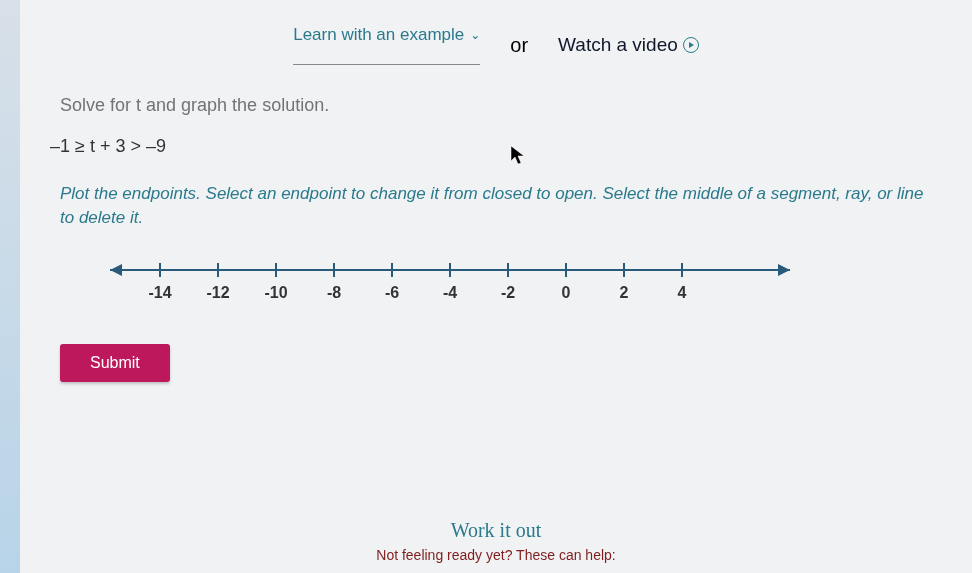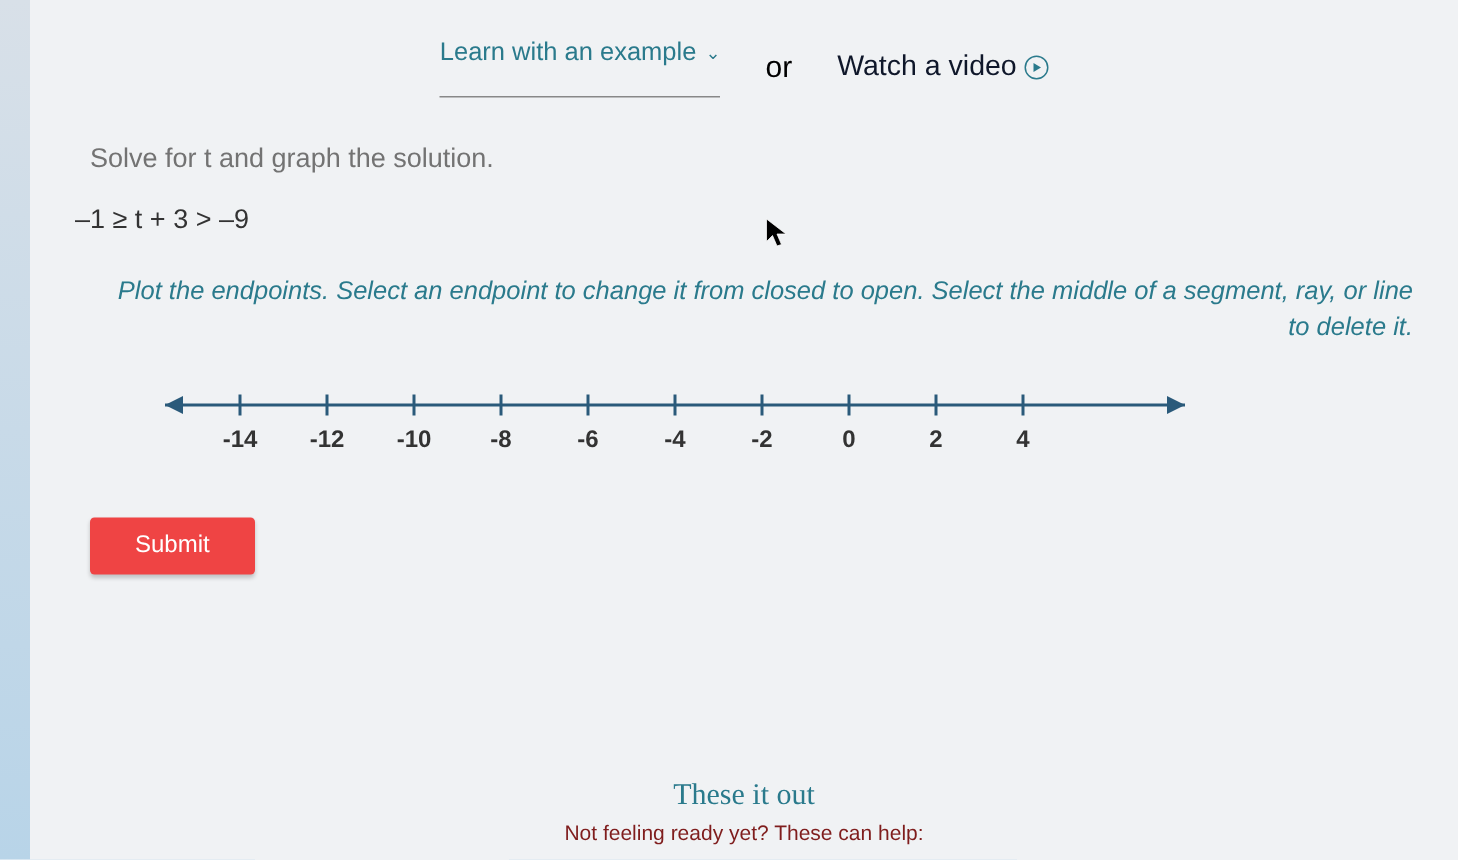--- a/index.html
+++ b/index.html
@@ -80,30 +80,29 @@
       font-size: 18px;
       margin-bottom: 25px;
     }
     .instructions {
       color: #2a7a8c;
       font-style: italic;
       font-size: 17px;
       line-height: 1.4;
       margin-left: 10px;
       margin-bottom: 20px;
-      text-align: right;
     }
     .numberline-wrap {
       margin-left: 60px;
       margin-bottom: 30px;
       cursor: pointer;
       font-weight: bold;
     }
     .submit-btn {
-      background: #ef4444;
+      background: #be185d;
       color: #fff;
       border: none;
       padding: 10px 30px;
       font-size: 16px;
       border-radius: 3px;
       cursor: pointer;
       margin-left: 10px;
       box-shadow: 0 2px 3px rgba(0,0,0,0.2);
     }
     .bottom {
@@ -181,16 +180,16 @@
     </svg>
   </div>
 
   <button class="submit-btn">Submit</button>
 
   <svg class="cursor-arrow" width="18" height="22">
     <path d="M1 1 L1 16 L5 12 L8 19 L11 18 L8 11 L14 11 Z" fill="#000" stroke="#fff" stroke-width="0.5"></path>
   </svg>
 
   <div class="bottom">
-    <div class="work-it-out">These it out</div>
+    <div class="work-it-out">Work it out</div>
     <div class="not-ready">Not feeling ready yet? These can help:</div>
   </div>
 </div>
 
 </body></html>

